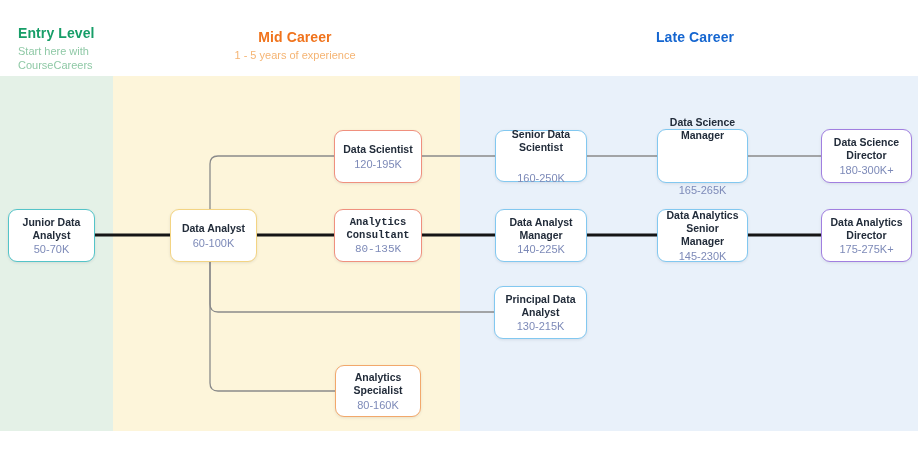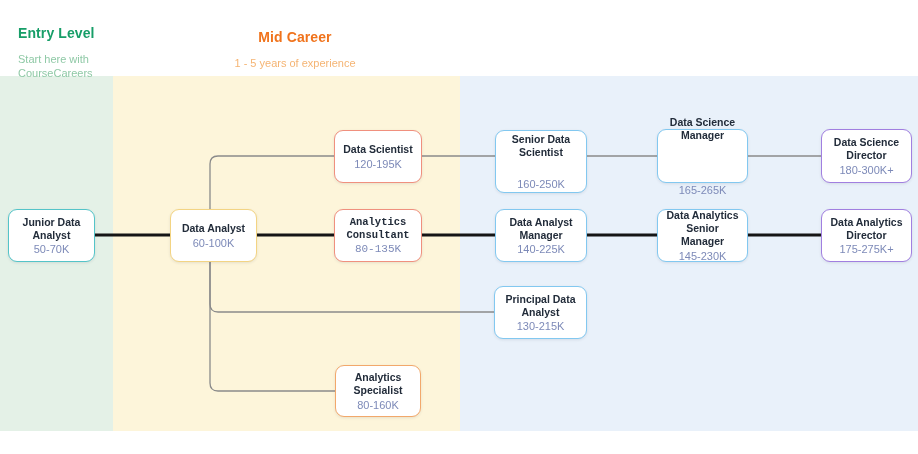--- a/index.html
+++ b/index.html
@@ -9,21 +9,21 @@
     background:#ffffff;
     font-family:"Liberation Sans", sans-serif;
   }
   .band { position:absolute; top:76px; height:355px; }
   .band-entry { left:0; width:113px; }
   .band-mid { left:113px; width:347px; }
   .band-late { left:460px; width:458px; }
 
   .stage-header { position:absolute; }
   .stage-title { font-size:14px; font-weight:bold; letter-spacing:.1px; }
-  .stage-subtitle { font-size:11px; margin-top:11px; line-height:1.3; }
+  .stage-subtitle { font-size:11px; margin-top:3px; line-height:1.3; }
   .hdr-entry { left:18px; top:25px; width:110px; text-align:left; }
   .hdr-mid { left:195px; top:29px; width:200px; text-align:center; }
   .hdr-late { left:595px; top:29px; width:200px; text-align:center; }
 
   svg.wires { position:absolute; left:0; top:0; z-index:1; }
 
   .node {
     position:absolute; z-index:2;
     background:#ffffff; border:1.5px solid #ccc; border-radius:9px;
     display:flex; flex-direction:column; align-items:center; justify-content:center;
@@ -44,20 +44,21 @@
 
   <div class="stage-header hdr-entry">
     <div class="stage-title" style="color: rgb(23, 158, 104);">Entry Level</div>
     <div class="stage-subtitle" style="color: rgb(143, 201, 166);">Start here with CourseCareers</div>
   </div>
   <div class="stage-header hdr-mid">
     <div class="stage-title" style="color: rgb(240, 115, 28);">Mid Career</div>
     <div class="stage-subtitle" style="color: rgb(245, 180, 115);">1 - 5 years of experience</div>
   </div>
   <div class="stage-header hdr-late">
+    <div class="stage-title" style="color: rgb(21, 102, 208);">Late Career</div>
   </div>
 
   <svg class="wires" width="918" height="454">
 
     <path d="M 50 235 H 866" fill="none" stroke-width="3" style="stroke: rgb(21, 21, 21);"></path>
 
     <path d="M 210 209 V 164 Q 210 156 218 156 H 866" fill="none" stroke-width="1.3" style="stroke: rgb(138, 138, 138);"></path>
 
     <path d="M 210 262 V 304 Q 210 312 218 312 H 540" fill="none" stroke-width="1.3" style="stroke: rgb(138, 138, 138);"></path>
 
@@ -83,21 +84,21 @@
     <div class="node-title">Analytics Consultant</div>
     <div class="node-salary">80-135K</div>
   </div>
 
 
   <div class="node" style="left: 335px; top: 365px; width: 86px; height: 52px; border-color: rgb(242, 168, 107);">
     <div class="node-title">Analytics Specialist</div>
     <div class="node-salary">80-160K</div>
   </div>
 
-  <div class="node" style="left: 495px; top: 130px; width: 92px; height: 63px; border-color: rgb(130, 200, 240); gap: 17px;">
+  <div class="node" style="left: 495px; top: 130px; width: 92px; height: 52px; border-color: rgb(130, 200, 240); gap: 17px;">
     <div class="node-title">Senior Data Scientist</div>
     <div class="node-salary">160-250K</div>
   </div>
 
   <div class="node" style="left: 495px; top: 209px; width: 92px; height: 53px; border-color: rgb(130, 200, 240);">
     <div class="node-title">Data Analyst Manager</div>
     <div class="node-salary">140-225K</div>
   </div>
 
   <div class="node" style="left: 494px; top: 286px; width: 93px; height: 53px; border-color: rgb(130, 200, 240);">

